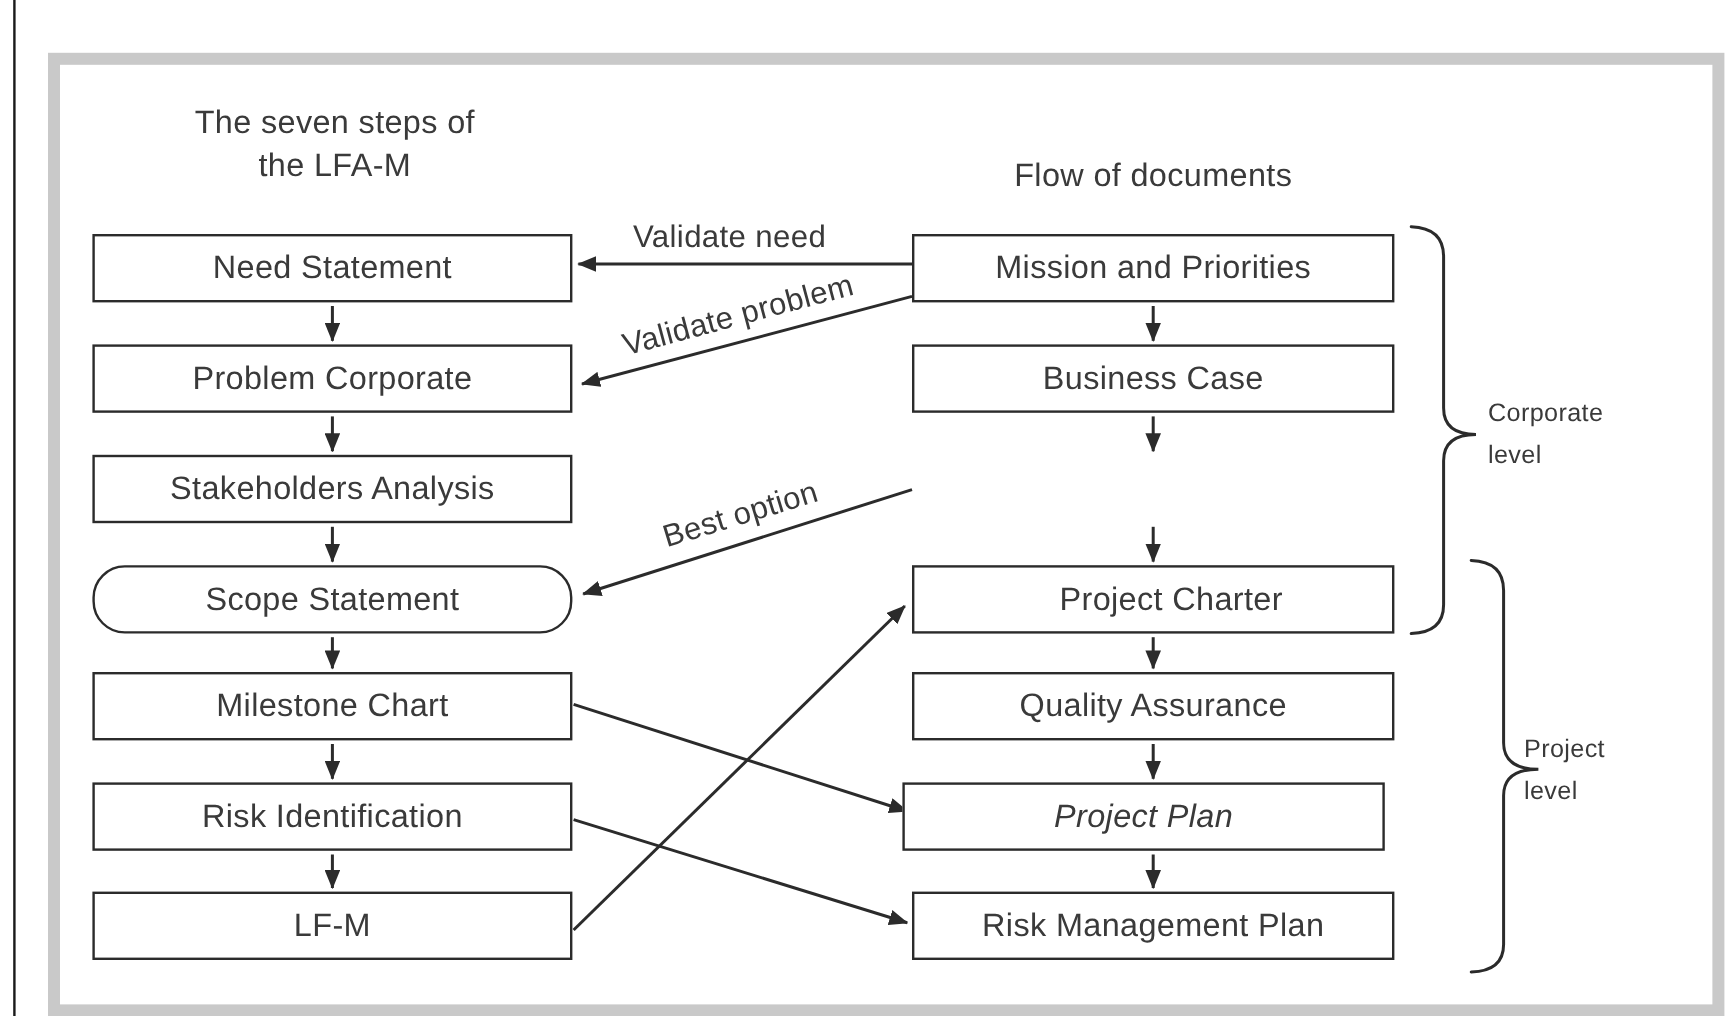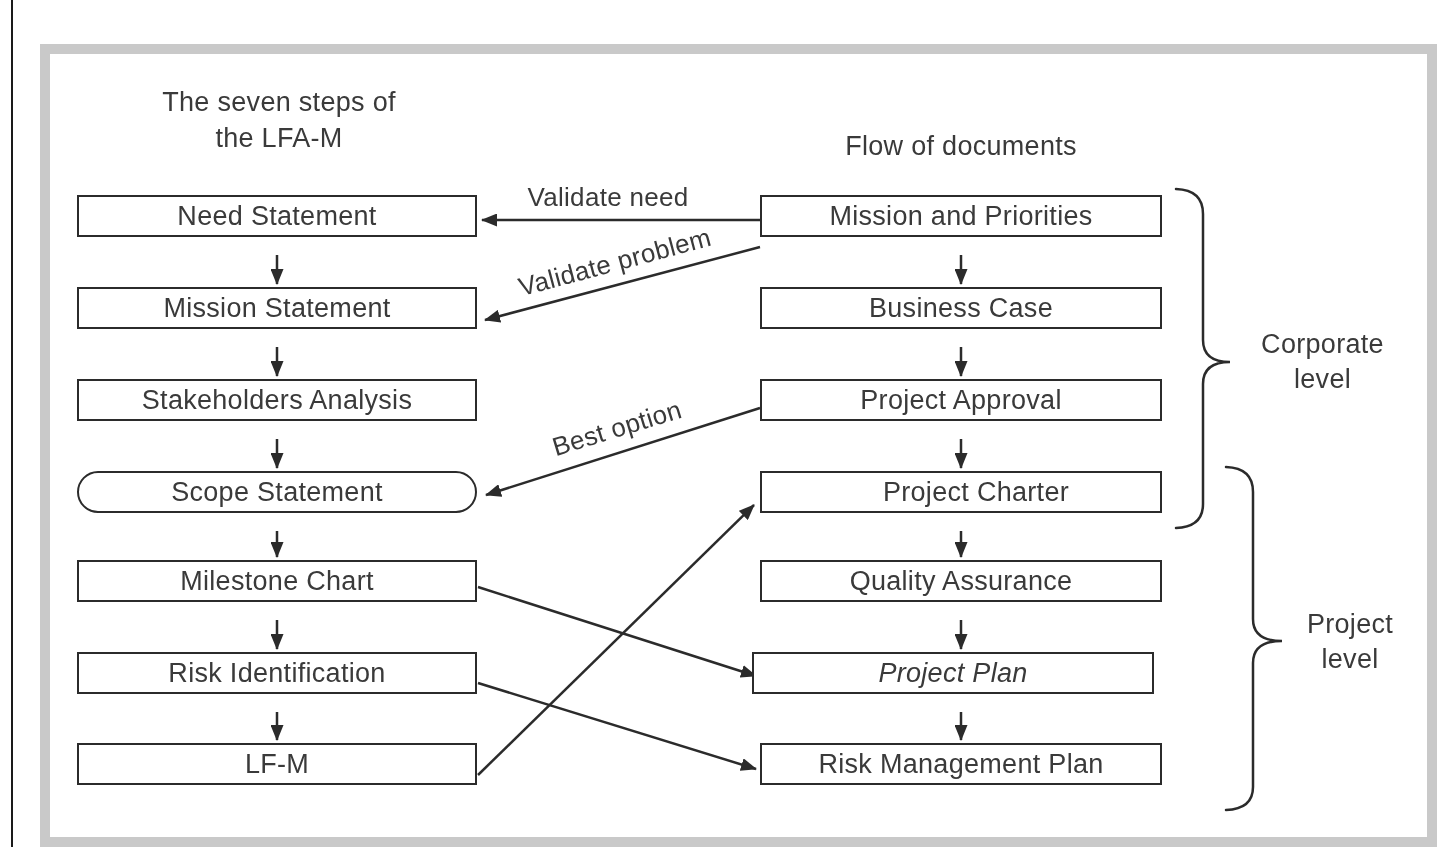--- a/index.html
+++ b/index.html
@@ -21,21 +21,21 @@
     background:#1a1a1a;
   }
   .frame{
     position:absolute;left:40px;top:44px;width:1397px;height:803px;
     border:10px solid var(--frame-color);
     box-sizing:border-box;
     background:var(--bg-color);
   }
   .svg-layer{position:absolute;left:0;top:0;width:1439px;height:847px;}
   .box{
-    position:absolute;width:400px;height:42px;
+    position:absolute;width:400px;height:57px;
     border:2.5px solid var(--line-color);
     background:#fff;
     box-sizing:border-box;
     display:flex;align-items:center;justify-content:center;
     font-size:27px;color:var(--text-color);
     letter-spacing:.3px;
     white-space:nowrap;
   }
   .col-title{
     position:absolute;
@@ -46,22 +46,22 @@
   .link-label{
     position:absolute;
     font-size:26px;color:var(--text-color);
     text-align:center;letter-spacing:.3px;
     white-space:nowrap;
   }
   .rot15{transform:rotate(-15deg);transform-origin:center;}
   .rot17{transform:rotate(-17deg);transform-origin:center;}
   .group-label{
     position:absolute;
-    font-size:27px;color:var(--text-color);
-    text-align:center;line-height:35px;letter-spacing:.3px;
+    font-size:21px;color:var(--text-color);
+    line-height:35px;letter-spacing:.3px;
   }
   .group-label span{display:block;}
 </style>
 </head>
 <body>
 
 <div class="page">
 
   <div class="edge-line"></div>
   <div class="frame"></div>
@@ -103,30 +103,29 @@
 
   <div class="col-title" style="left:129px;top:84px;width:300px;">
     <span>The seven steps of</span>
     <span>the LFA-M</span>
   </div>
   <div class="col-title" style="left:786px;top:128px;width:350px;">
     <span>Flow of documents</span>
   </div>
 
   <div class="box" style="left:77px;top:195px;">Need Statement</div>
-  <div class="box" style="left:77px;top:287px;">Mission Statement</div>
+  <div class="box" style="left:77px;top:287px;">Problem Corporate</div>
   <div class="box" style="left:77px;top:379px;">Stakeholders Analysis</div>
   <div class="box" style="left:77px;top:471px;border-radius:27px;">Scope Statement</div>
   <div class="box" style="left:77px;top:560px;">Milestone Chart</div>
   <div class="box" style="left:77px;top:652px;">Risk Identification</div>
   <div class="box" style="left:77px;top:743px;">LF-M</div>
 
   <div class="box" style="left:760px;top:195px;width:402px;">Mission and Priorities</div>
   <div class="box" style="left:760px;top:287px;width:402px;">Business Case</div>
-  <div class="box" style="left:760px;top:379px;width:402px;">Project Approval</div>
   <div class="box" style="left:760px;top:471px;width:402px;padding-left:30px;">Project Charter</div>
   <div class="box" style="left:760px;top:560px;width:402px;">Quality Assurance</div>
   <div class="box" style="left:752px;top:652px;width:402px;font-style:italic;">Project Plan</div>
   <div class="box" style="left:760px;top:743px;width:402px;">Risk Management Plan</div>
 
   <div class="link-label" style="left:500px;top:182px;width:216px;">Validate need</div>
   <div class="link-label rot15" style="left:480px;top:247px;width:270px;">Validate problem</div>
   <div class="link-label rot17" style="left:527px;top:413px;width:180px;">Best option</div>
 
   <div class="group-label" style="left:1240px;top:327px;width:165px;">

